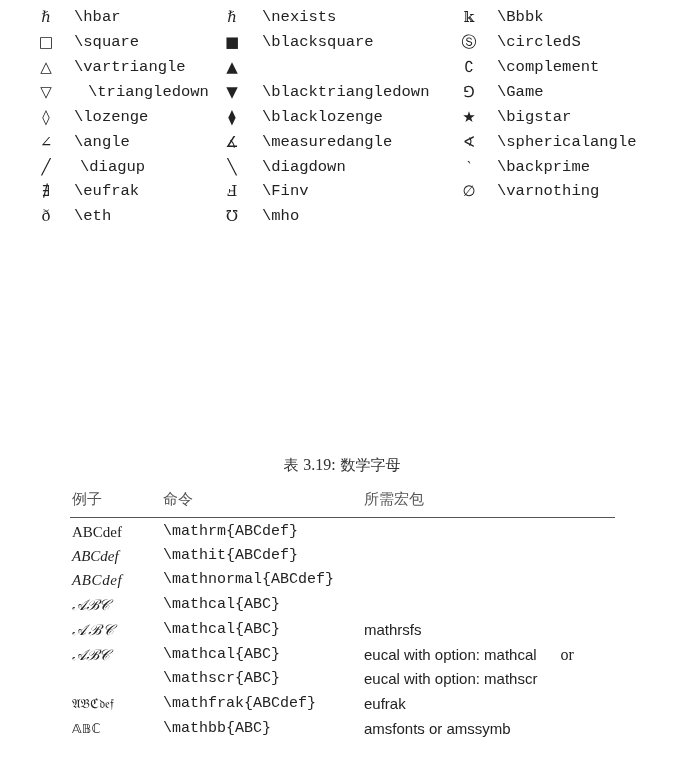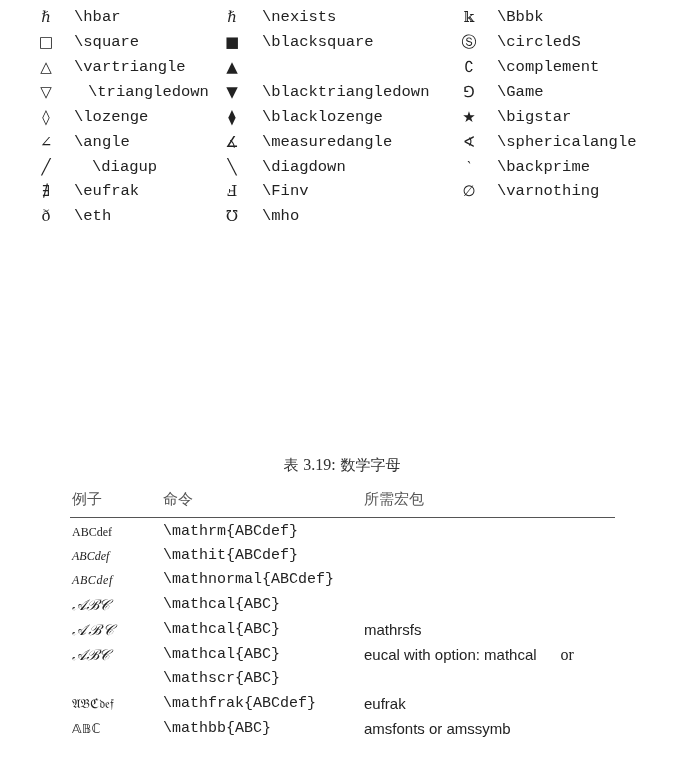--- a/index.html
+++ b/index.html
@@ -7,21 +7,21 @@
   .sym-table { position:absolute; left:0; top:0; width:684px; }
   .srow { position:absolute; left:0; height:25px; width:684px; }
   .cell-sym { position:absolute; width:24px; text-align:center; font-family:"DejaVu Serif", serif; font-size:15px; line-height:20px; color:#222; }
   .cell-cmd { position:absolute; font-family:"Liberation Mono", monospace; font-size:15.5px; line-height:20px; color:#222; white-space:nowrap; }
   .caption { position:absolute; left:0; width:684px; top:456px; text-align:center; font-family:"DejaVu Serif", serif; font-size:15px; color:#333; }
   .caption .num { font-family:"Liberation Serif", serif; font-size:16px; }
   .ftable { position:absolute; left:70px; top:490px; width:545px; }
   .hdr { position:absolute; top:0; font-family:"DejaVu Serif", serif; font-size:15px; color:#555; white-space:nowrap; }
   .rule { position:absolute; left:0; top:27px; width:545px; height:1px; background:#555; }
   .frow { position:absolute; left:0; width:545px; height:24px; }
-  .c1 { position:absolute; left:2px; font-family:"Liberation Serif", serif; font-size:12px; color:#222; white-space:nowrap; line-height:20px; }
+  .c1 { position:absolute; left:2px; font-family:"Liberation Serif", serif; font-size:15px; color:#222; white-space:nowrap; line-height:20px; }
   .c2 { position:absolute; left:93px; font-family:"Liberation Mono", monospace; font-size:15px; color:#222; white-space:nowrap; line-height:20px; }
   .c3 { position:absolute; left:294px; font-family:"Liberation Sans", sans-serif; font-size:15px; color:#222; white-space:nowrap; line-height:20px; }
   .c3 .serif { font-family:"Liberation Serif", serif; font-size:16px; }
   .it { font-style:italic; }
   .cal { font-family:"DejaVu Serif", serif; font-style:italic; font-size:15px; }
   .bb { font-family:"DejaVu Sans", sans-serif; font-size:13px; }
 </style>
 </head>
 <body>
 
@@ -69,21 +69,21 @@
   <div class="srow" style="top:132px">
     <span class="cell-sym" style="left:34px">∠</span>
     <span class="cell-cmd" style="left:74px">\angle</span>
     <span class="cell-sym" style="left:220px">∡</span>
     <span class="cell-cmd" style="left:262px">\measuredangle</span>
     <span class="cell-sym" style="left:457px">∢</span>
     <span class="cell-cmd" style="left:497px">\sphericalangle</span>
   </div>
   <div class="srow" style="top:157px">
     <span class="cell-sym" style="left:34px">╱</span>
-    <span class="cell-cmd" style="left:92px">\diagup</span>
+    <span class="cell-cmd" style="left:80px">\diagup</span>
     <span class="cell-sym" style="left:220px">╲</span>
     <span class="cell-cmd" style="left:262px">\diagdown</span>
     <span class="cell-sym" style="left:457px">‵</span>
     <span class="cell-cmd" style="left:497px">\backprime</span>
   </div>
   <div class="srow" style="top:181px">
     <span class="cell-sym" style="left:34px">∄</span>
     <span class="cell-cmd" style="left:74px">\eufrak</span>
     <span class="cell-sym" style="left:220px">Ⅎ</span>
     <span class="cell-cmd" style="left:262px">\Finv</span>
@@ -136,20 +136,21 @@
     <span class="c3">mathrsfs</span>
   </div>
   <div class="frow" style="top:155px">
     <span class="c1 cal">𝒜ℬ𝒞</span>
     <span class="c2">\mathcal{ABC}</span>
     <span class="c3"><span>eucal with option: mathcal</span><span class="serif" style="margin-left:24px">or</span></span>
   </div>
   <div class="frow" style="top:179px">
     <span class="c1"></span>
     <span class="c2">\mathscr{ABC}</span>
+    <span class="c3">eucal with option: mathscr</span>
   </div>
   <div class="frow" style="top:204px">
     <span class="c1 bb">𝔄𝔅ℭ𝔡𝔢𝔣</span>
     <span class="c2">\mathfrak{ABCdef}</span>
     <span class="c3">eufrak</span>
   </div>
   <div class="frow" style="top:229px">
     <span class="c1 bb">𝔸𝔹ℂ</span>
     <span class="c2">\mathbb{ABC}</span>
     <span class="c3">amsfonts or amssymb</span>

